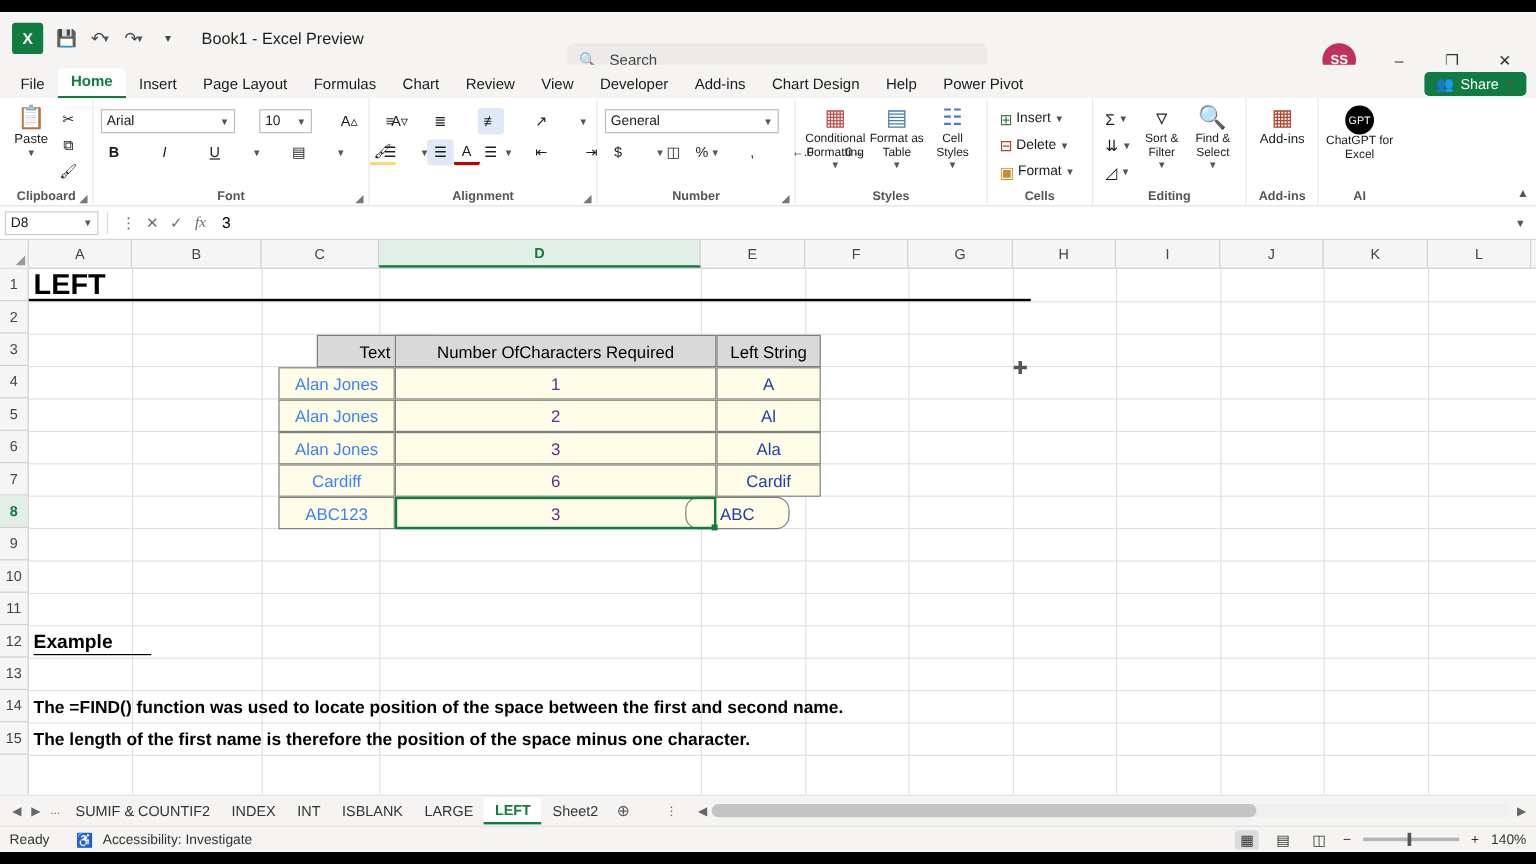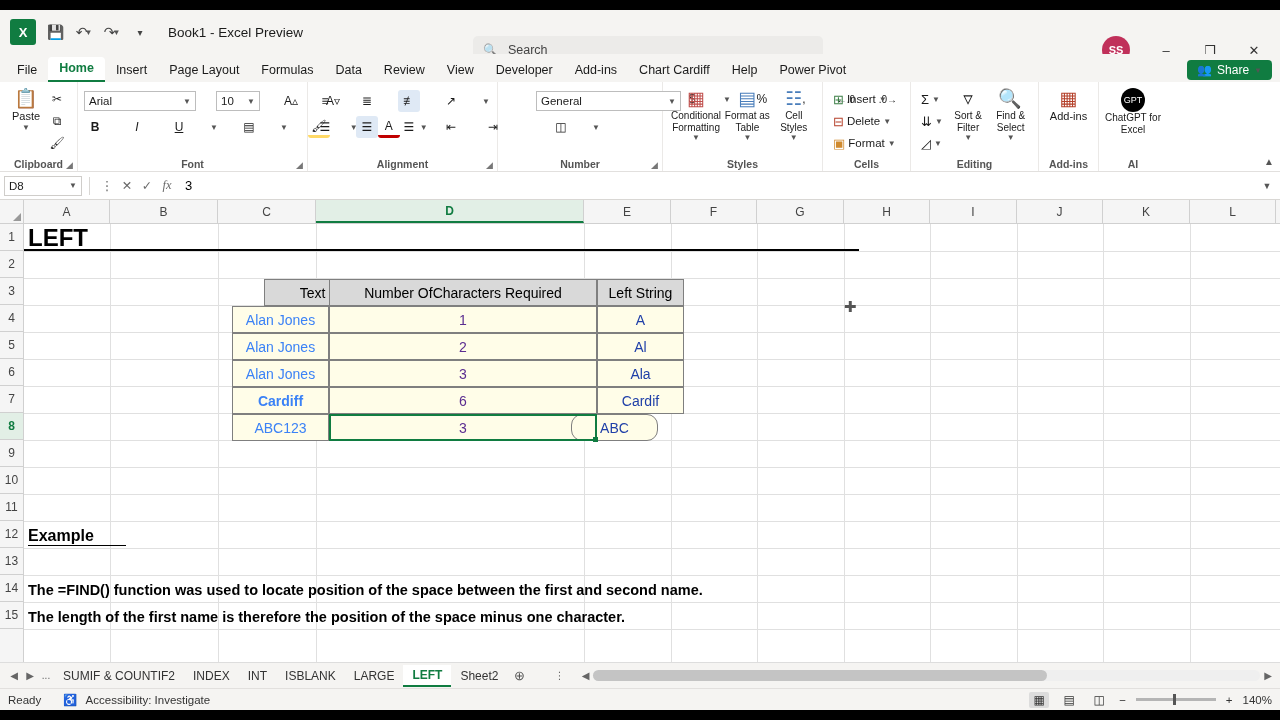--- a/index.html
+++ b/index.html
@@ -235,26 +235,26 @@
       <div class="win-btn close">✕</div>
     </div>
   </div>
 
   <div class="tabsrow">
     <div class="tab">File</div>
     <div class="tab active">Home</div>
     <div class="tab">Insert</div>
     <div class="tab">Page Layout</div>
     <div class="tab">Formulas</div>
-    <div class="tab">Data</div>
+    <div class="tab">Chart</div>
     <div class="tab">Review</div>
     <div class="tab">View</div>
     <div class="tab">Developer</div>
     <div class="tab">Add-ins</div>
-    <div class="tab">Chart Cardiff</div>
+    <div class="tab">Chart Design</div>
     <div class="tab">Help</div>
     <div class="tab">Power Pivot</div>
     <div class="share-btn">
       <span>👥</span>
       <span>Share</span>
       <span class="caret">▼</span>
     </div>
   </div>
 
   <div class="ribbon">
@@ -325,21 +325,21 @@
           <div class="btn-sq">⇥</div>
           <div class="btn-sq" style="margin-left:26px;">◫</div>
           <div class="caret">▼</div>
         </div>
       </div>
       <div class="grp-label">Alignment</div>
       <div class="dlg">◢</div>
     </div>
 
     <div class="grp" style="width:165px;">
-      <div class="grp-body" style="flex-direction:row;margin-left:32px;">
+      <div class="grp-body" style="flex-direction:column;">
         <div class="row" style="margin-top:2px;">
           <div class="sel" style="width:145px;">
             <span>General</span>
             <span class="caret">▼</span>
           </div>
         </div>
         <div class="row">
           <div class="btn-sq">$</div>
           <div class="caret">▼</div>
           <div class="btn-sq">%</div>
@@ -540,21 +540,21 @@
         <div class="cell tbl-cell tx-center c-blue" style="left:573px;top:82px;width:87px;height:27px;">A</div>
 
         <div class="cell tbl-cell tx-center c-red" style="left:208px;top:109px;width:97px;height:27px;">Alan Jones</div>
         <div class="cell tbl-cell tx-center c-purple" style="left:305px;top:109px;width:268px;height:27px;">2</div>
         <div class="cell tbl-cell tx-center c-blue" style="left:573px;top:109px;width:87px;height:27px;">Al</div>
 
         <div class="cell tbl-cell tx-center c-red" style="left:208px;top:136px;width:97px;height:27px;">Alan Jones</div>
         <div class="cell tbl-cell tx-center c-purple" style="left:305px;top:136px;width:268px;height:27px;">3</div>
         <div class="cell tbl-cell tx-center c-blue" style="left:573px;top:136px;width:87px;height:27px;">Ala</div>
 
-        <div class="cell tbl-cell tx-center c-red" style="left:208px;top:163px;width:97px;height:27px;font-weight:bold;">Cardiff</div>
+        <div class="cell tbl-cell tx-center c-red" style="left:208px;top:163px;width:97px;height:27px;">Cardiff</div>
         <div class="cell tbl-cell tx-center c-purple" style="left:305px;top:163px;width:268px;height:27px;">6</div>
         <div class="cell tbl-cell tx-center c-blue" style="left:573px;top:163px;width:87px;height:27px;">Cardif</div>
 
         <div class="cell tbl-cell tx-center c-red" style="left:208px;top:190px;width:97px;height:27px;">ABC123</div>
         <div class="cell tbl-cell tx-center c-purple" style="left:305px;top:190px;width:268px;height:27px;">3</div>
         <div class="cell tbl-cell tx-center c-blue" style="left:547px;top:190px;width:87px;height:27px;border-radius:11px;">ABC</div>
 
         <div class="selbox" style="left:305px;top:190px;width:268px;height:27px;"></div>
 
         <div class="cell ex-head" style="left:4px;top:298px;width:160px;height:27px;">Example</div>

